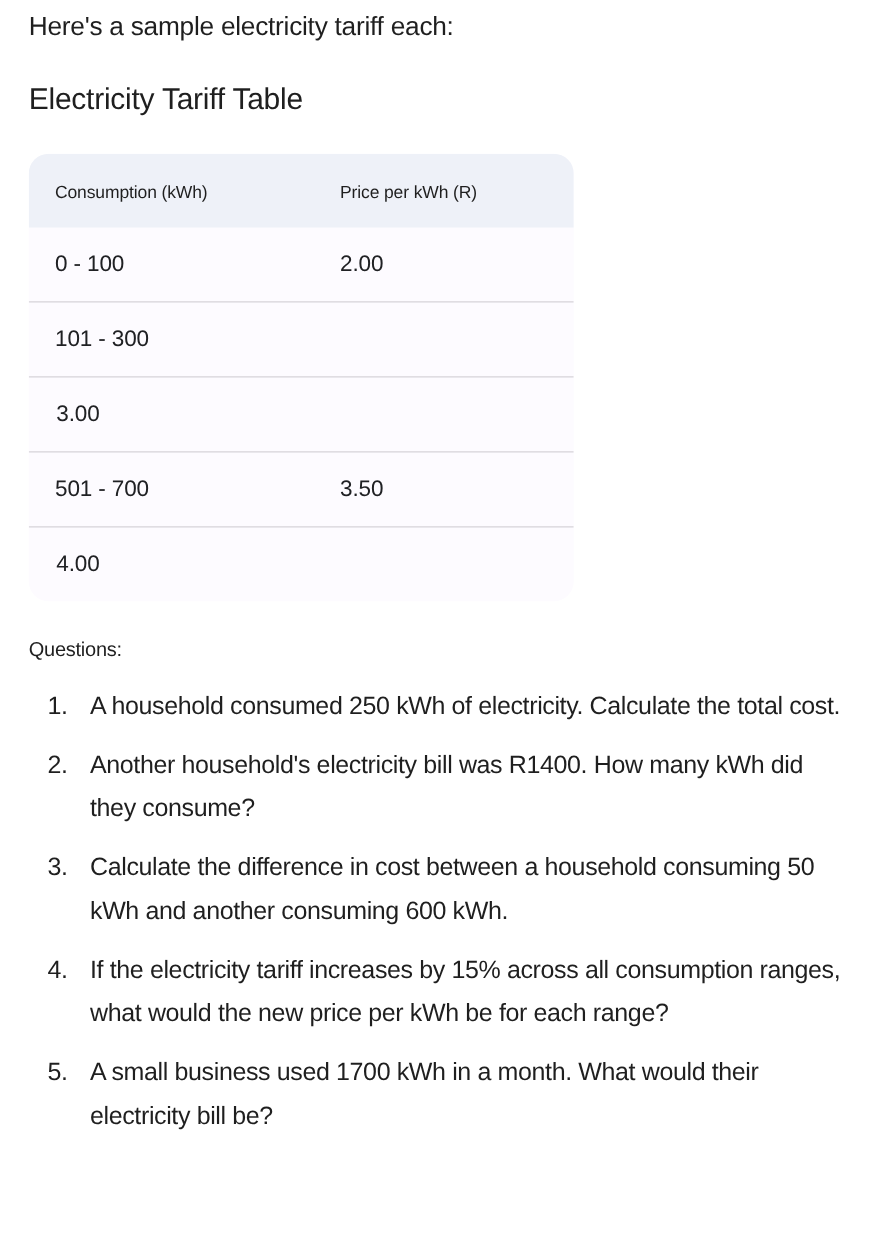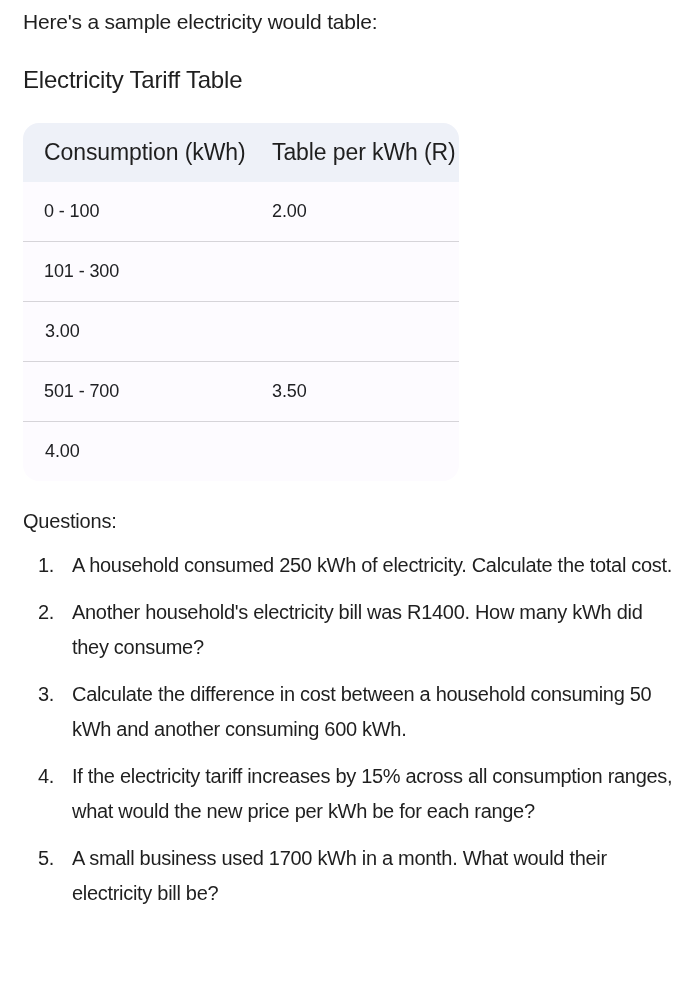--- a/index.html
+++ b/index.html
@@ -54,27 +54,27 @@
       align-items: center;
       background: #eef1f8;
     }
     .tt-cell {
       font-size: 18px;
       color: #202124;
       letter-spacing: -0.1px;
     }
     .tt-cell.c1 { width: 227px; padding-left: 21px; box-sizing: border-box; }
     .tt-cell.c2 { flex: 1; padding-left: 22px; box-sizing: border-box; }
-    .tt-head .tt-cell { font-size: 23px; color: #1f1f1f; }
+    .tt-head .tt-cell { font-size: 14px; color: #1f1f1f; }
 
     .questions-label {
       position: absolute;
       left: 23px;
       top: 505px;
-      font-size: 20px;
+      font-size: 16px;
       line-height: 32px;
       letter-spacing: -0.2px;
     }
     .q-list {
       position: absolute;
       left: 0;
       top: 548px;
       width: 700px;
       margin: 0;
       padding: 0;
@@ -94,28 +94,28 @@
       position: absolute;
       left: 38px;
       top: 0;
       font-size: 20px;
       line-height: 35px;
     }
   </style>
 </head>
 <body>
 
-<div class="intro">Here's a sample electricity would table:</div>
+<div class="intro">Here's a sample electricity tariff each:</div>
 
 <div class="table-title">Electricity Tariff Table</div>
 
 <div class="tariff-table">
   <div class="tt-head">
     <div class="tt-cell c1">Consumption (kWh)</div>
-    <div class="tt-cell c2">Table per kWh (R)</div>
+    <div class="tt-cell c2">Price per kWh (R)</div>
   </div>
   <div class="tt-row first">
     <div class="tt-cell c1">0 - 100</div>
     <div class="tt-cell c2">2.00</div>
   </div>
   <div class="tt-row">
     <div class="tt-cell c1">101 - 300</div>
   </div>
   <div class="tt-row">
     <div class="tt-cell c2">3.00</div>

